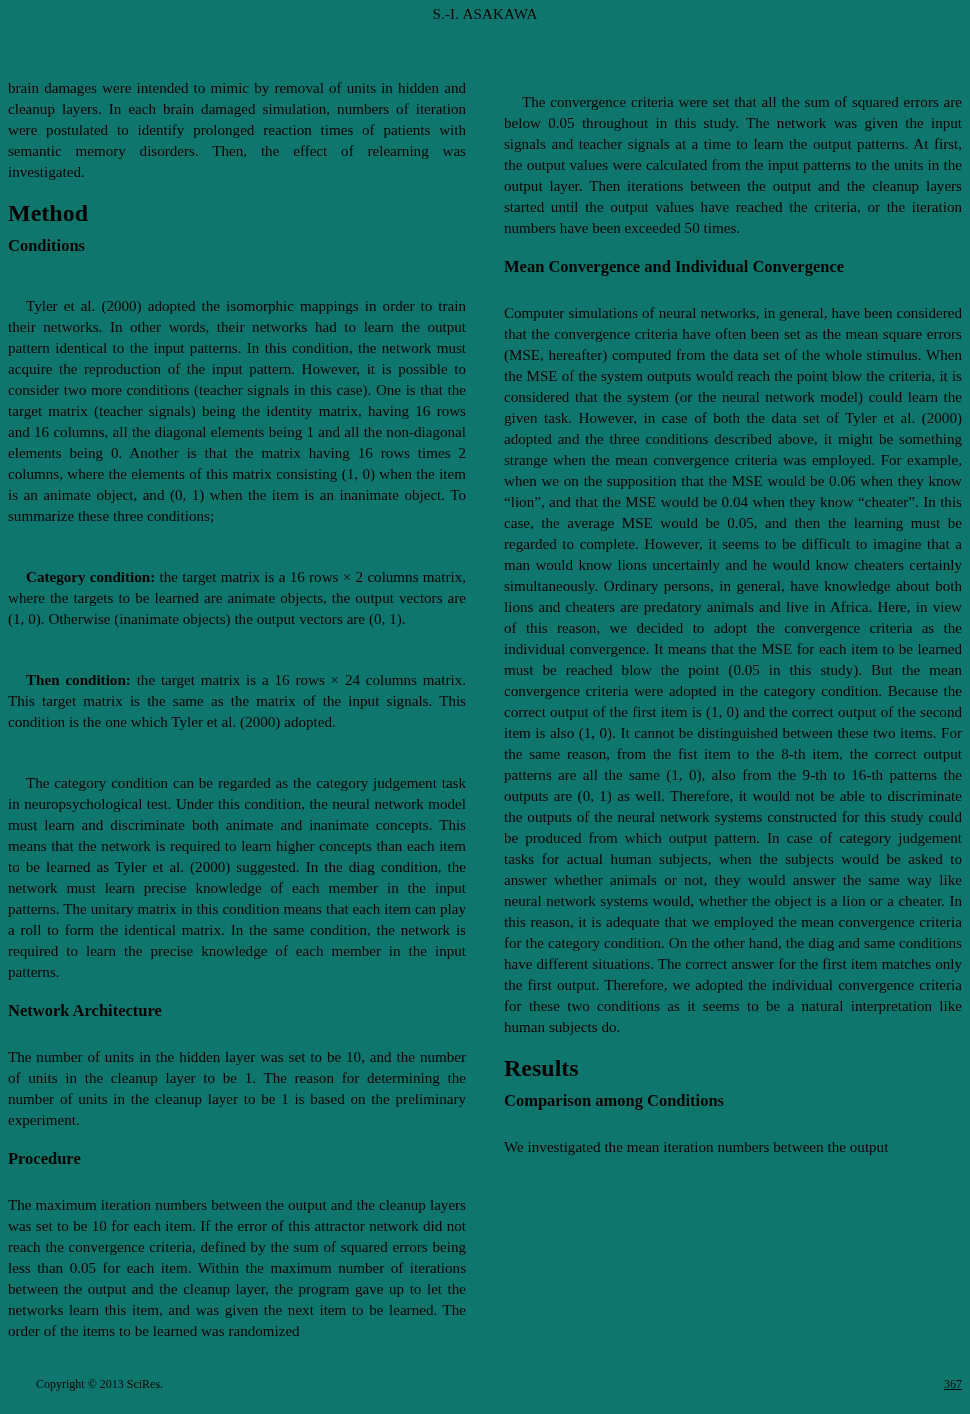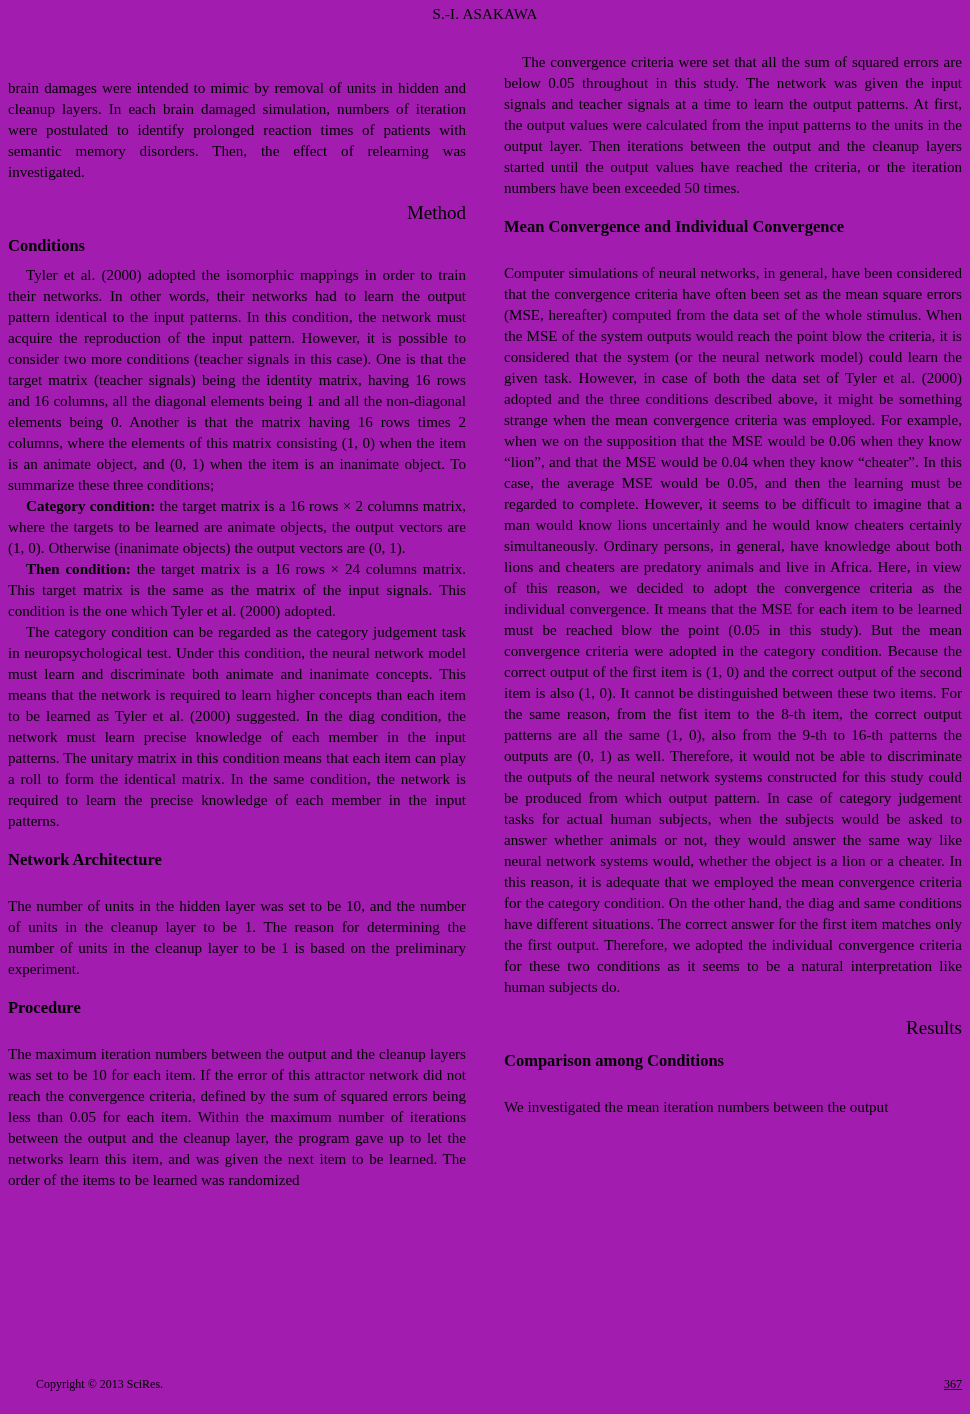--- a/index.html
+++ b/index.html
@@ -4,21 +4,21 @@
 <style>
   html, body {
     margin: 0;
     padding: 0;
     background: #ffffff;
   }
   .page {
     position: relative;
     width: 970px;
     height: 1414px;
-    background: #a21caf;
+    background: #0f766e;
     box-sizing: border-box;
     font-family: "Liberation Serif", "DejaVu Serif", serif;
     color: #000000;
     overflow: hidden;
   }
 
   
   .running-header {
     position: absolute;
     top: 6px;
@@ -49,31 +49,32 @@
     margin: 0;
     font-size: 15.1px;
     line-height: 21px;
     text-align: justify;
     text-justify: inter-word;
     hyphens: none;
     word-spacing: 0.1px;
   }
   p.indent {
     text-indent: 18px;
+    margin-top: 40px;
   }
   p.noindent {
     text-indent: 0;
     margin-top: 26px;
   }
 
   h1.section-title {
     margin: 18px 0 10px 0;
-    font-size: 19px;
-    font-weight: normal;
-    text-align: right;
+    font-size: 24px;
+    font-weight: bold;
+    text-align: left;
     line-height: 24px;
   }
   h2.subsection-title {
     margin: 17px 0 9px 0;
     font-size: 16.5px;
     font-weight: bold;
     text-align: left;
     line-height: 21px;
   }
   h2.subsection-title.tight-top {

